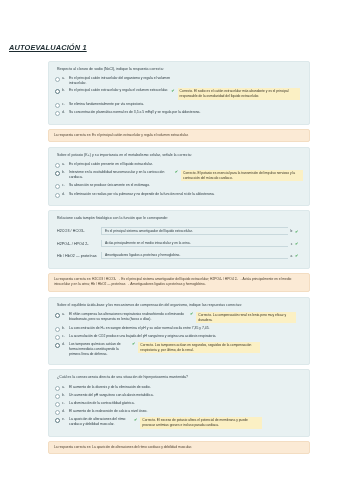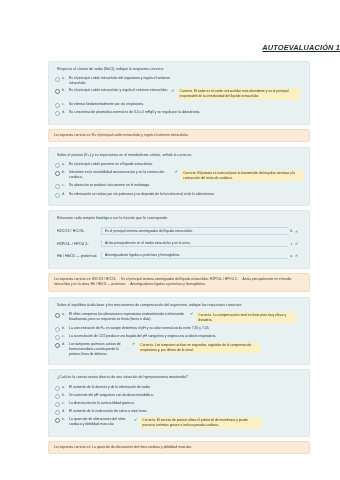--- a/index.html
+++ b/index.html
@@ -4,21 +4,21 @@
 <style>
   html,body{margin:0;padding:0;}
   body{
     width:340px;height:480px;overflow:hidden;background:#ffffff;
     font-family:"Liberation Sans","DejaVu Sans",sans-serif;
     color:#2e3b3f;
   }
   .page{position:relative;width:340px;height:480px;background:#fff;}
   .sheet{position:absolute;left:0;top:0;width:340px;}
 
-  .title-wrap{text-align:right;padding:36px 0 7px 0;margin-left:9px;}
+  .title-wrap{text-align:left;padding:36px 0 7px 0;margin-left:9px;}
   .title{
     display:inline-block;font-weight:bold;font-style:italic;
     text-decoration:underline;font-size:7.4px;letter-spacing:.15px;
     color:#1d2b30;
   }
 
   .col{padding:0 30px 0 48px;}
 
   
   .qcard{

